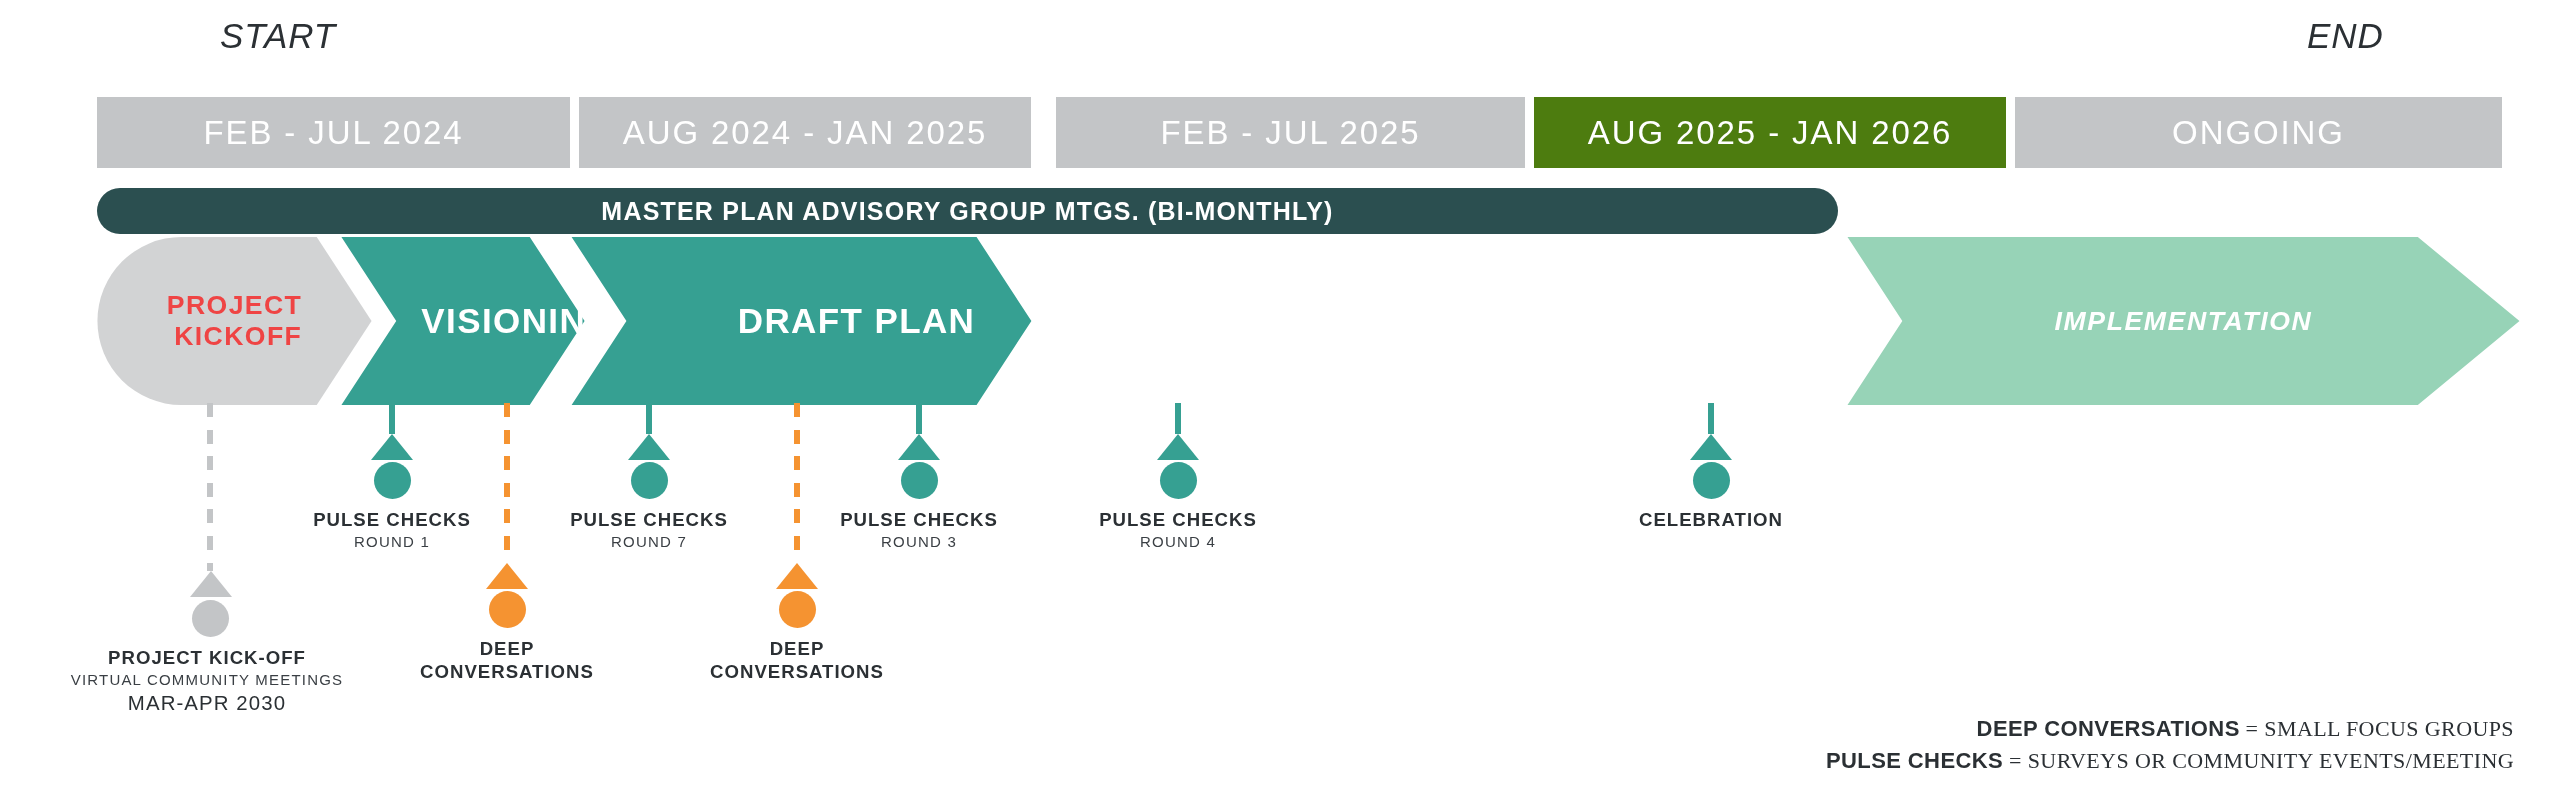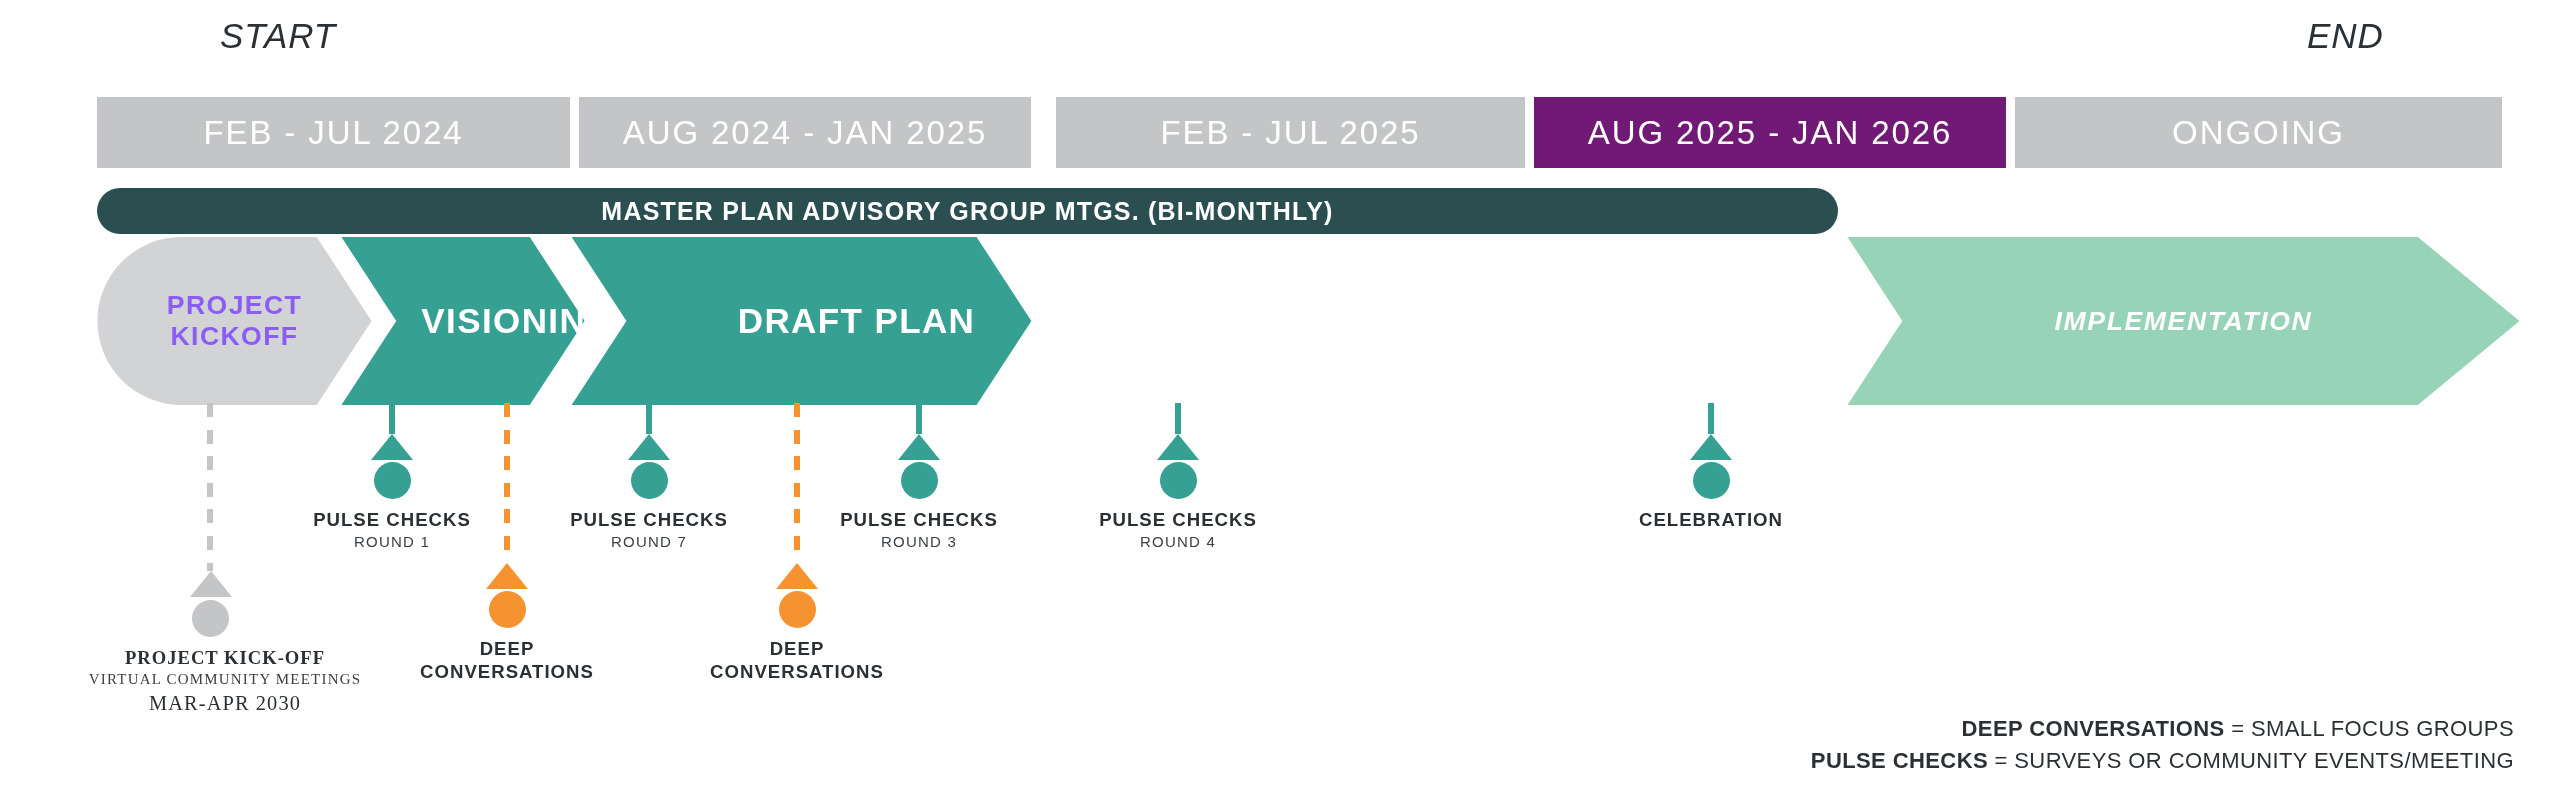--- a/index.html
+++ b/index.html
@@ -40,59 +40,59 @@
   
   #band{position:absolute;left:0;top:237px;width:2576px;height:168px;}
   .chev{position:absolute;top:0;height:168px;}
   .chev .lbl{
     position:absolute;left:0;top:0;width:100%;height:100%;
     display:flex;align-items:center;justify-content:center;
     color:#ffffff;font-weight:bold;font-size:35px;letter-spacing:1.4px;
     text-align:center;line-height:1.15;white-space:pre-line;
     pointer-events:none;
   }
-  .chev.kickoff .lbl{color:#8b5cf6;font-size:26.6px;}
+  .chev.kickoff .lbl{color:#ef4444;font-size:26.6px;text-align:right;}
   .chev.impl .lbl{font-style:italic;font-size:26.6px;letter-spacing:1.6px;}
 
   
   .marker{position:absolute;}
   .stem{position:absolute;width:6.2px;}
   .tri{position:absolute;width:0;height:0;border-left:21px solid transparent;
        border-right:21px solid transparent;}
   .dot{position:absolute;border-radius:50%;}
   .mlabel{position:absolute;text-align:center;white-space:pre-line;}
   .mlabel .t1{display:block;font-weight:bold;font-size:18.6px;letter-spacing:1px;color:#2b3034;line-height:1.25;}
   .mlabel .t2{display:block;font-weight:400;font-size:15px;letter-spacing:1.2px;color:#3a3f44;line-height:1.4;}
   .mlabel .t3{display:block;font-weight:400;font-size:20.4px;letter-spacing:1.1px;color:#2b3034;line-height:1.35;}
 
   
   #legend{position:absolute;right:62px;bottom:25px;text-align:right;}
   #legend .row{font-size:22px;line-height:1.45;color:#2b3034;white-space:nowrap;}
   #legend .k{font-weight:bold;letter-spacing:0.4px;}
-  #legend .v{font-weight:400;letter-spacing:0.4px;}
+  #legend .v{font-weight:400;letter-spacing:0.4px;font-family:Liberation Serif, serif;}
 </style>
 </head>
 <body>
 
 <div id="stage">
 
   <div class="abs endcap" style="left:220px;top:16px;">START</div>
   <div class="abs endcap" style="left:2307px;top:16px;">END</div>
 
   <div id="phase-headers">
       <div class="phasebar" style="left: 97px; width: 473px; background: rgb(195, 197, 199);">
         <span>FEB - JUL 2024</span>
       </div>
       <div class="phasebar" style="left: 579px; width: 452px; background: rgb(195, 197, 199);">
         <span>AUG 2024 - JAN 2025</span>
       </div>
       <div class="phasebar" style="left: 1056px; width: 469px; background: rgb(195, 197, 199);">
         <span>FEB - JUL 2025</span>
       </div>
-      <div class="phasebar" style="left: 1534px; width: 472px; background: #701a75;">
+      <div class="phasebar" style="left: 1534px; width: 472px; background: #4d7c0f;">
         <span>AUG 2025 - JAN 2026</span>
       </div>
       <div class="phasebar" style="left: 2015px; width: 487px; background: rgb(195, 197, 199);">
         <span>ONGOING</span>
       </div>
     </div>
 
   <div id="advisory">
     <span>MASTER PLAN ADVISORY GROUP MTGS. (BI-MONTHLY)</span>
   </div>
@@ -123,21 +123,21 @@
         </svg>
         <div class="lbl" style="padding-right: 80px;">IMPLEMENTATION</div>
       </div>
     </div>
 
   <div id="markers">
       <div class="marker" style="left: 0px; top: 0px;">
         <div class="stem" style="left: 207px; top: 403px; height: 168px; background-image: repeating-linear-gradient(rgb(195, 197, 199) 0px, rgb(195, 197, 199) 14px, transparent 14px, transparent 26.6px);"></div>
         <div class="tri" style="left: 190px; top: 571px; border-bottom: 26.6px solid rgb(195, 197, 199);"></div>
         <div class="dot" style="left: 192px; top: 600px; width: 37px; height: 37px; background: rgb(195, 197, 199);"></div>
-        <div class="mlabel" style="left: 48px; top: 646px; width: 354px; font-family: Liberation Serif, serif;"><span class="t1">PROJECT KICK-OFF</span><span class="t2">VIRTUAL COMMUNITY MEETINGS</span><span class="t3">MAR-APR 2030</span></div>
+        <div class="mlabel" style="left: 30px; top: 646px; width: 354px;"><span class="t1">PROJECT KICK-OFF</span><span class="t2">VIRTUAL COMMUNITY MEETINGS</span><span class="t3">MAR-APR 2030</span></div>
       </div>
       <div class="marker" style="left: 0px; top: 0px;">
         <div class="stem" style="left: 389px; top: 403px; height: 31px; background: rgb(54, 160, 146);"></div>
         <div class="tri" style="left: 371px; top: 434px; border-bottom: 26.6px solid rgb(54, 160, 146);"></div>
         <div class="dot" style="left: 374px; top: 462px; width: 37px; height: 37px; background: rgb(54, 160, 146);"></div>
         <div class="mlabel" style="left: 215px; top: 508px; width: 354px;"><span class="t1">PULSE CHECKS</span><span class="t2">ROUND 1</span></div>
       </div>
       <div class="marker" style="left: 0px; top: 0px;">
         <div class="stem" style="left: 504px; top: 403px; height: 159px; background-image: repeating-linear-gradient(rgb(245, 147, 49) 0px, rgb(245, 147, 49) 14px, transparent 14px, transparent 26.6px);"></div>
         <div class="tri" style="left: 486px; top: 563px; border-bottom: 26.6px solid rgb(245, 147, 49);"></div>

